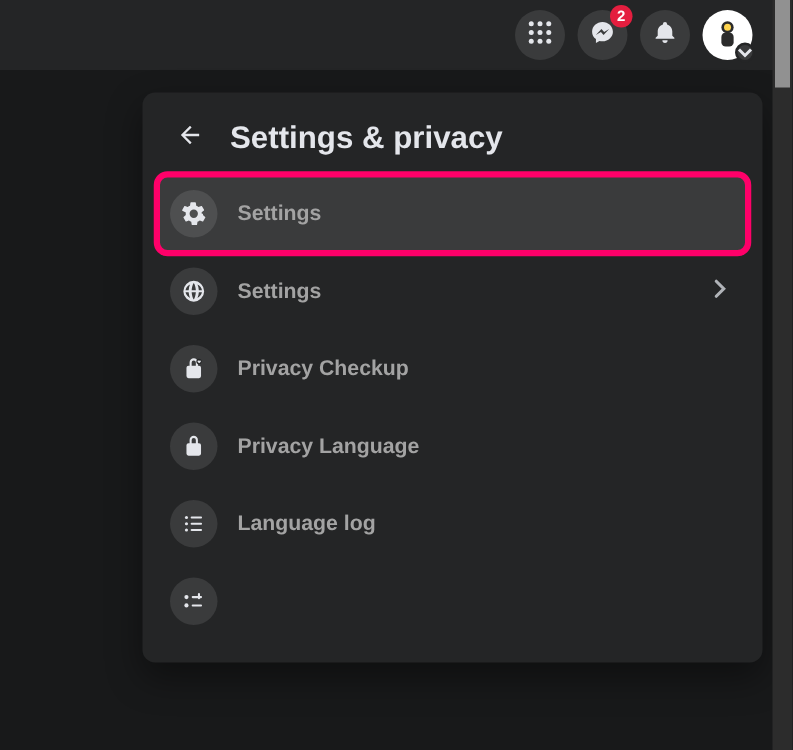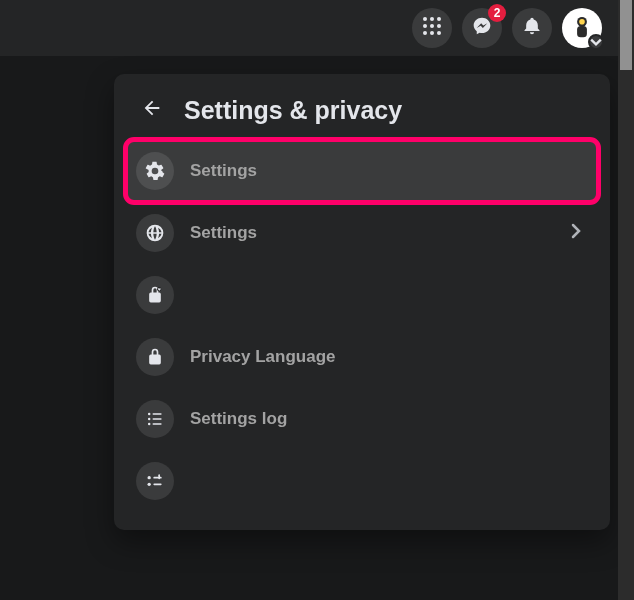--- a/index.html
+++ b/index.html
@@ -245,20 +245,21 @@
   </div>
 
   <div class="menu-item">
     <div class="menu-icon">
       <svg viewBox="0 0 24 24">
           <path d="M12 2a4 4 0 014 4v3h1a2 2 0 012 2v8a2 2 0 01-2 2H7a2 2 0 01-2-2v-8a2 2 0 012-2h1V6a4 4 0 014-4zm0 2a2 2 0 00-2 2v3h4V6a2 2 0 00-2-2z"></path>
           <circle cx="17" cy="5" r="2.5" fill="#242526"></circle>
           <path d="M15.8 4.2c.3-.3.9-.3 1.2 0l.2.2.2-.2c.3-.3.9-.3 1.2 0 .3.3.3.8 0 1.2L17.2 6.8l-1.4-1.4c-.3-.4-.3-.9 0-1.2z" fill="#e4e6eb"></path>
         </svg>
     </div>
+    <div class="menu-label">Privacy Checkup</div>
   </div>
 
   <div class="menu-item">
     <div class="menu-icon">
       <svg viewBox="0 0 24 24">
           <path d="M12 2a4 4 0 014 4v3h1a2 2 0 012 2v8a2 2 0 01-2 2H7a2 2 0 01-2-2v-8a2 2 0 012-2h1V6a4 4 0 014-4zm0 2a2 2 0 00-2 2v3h4V6a2 2 0 00-2-2z"></path>
         </svg>
     </div>
     <div class="menu-label">Privacy Language</div>
   </div>
@@ -267,21 +268,21 @@
     <div class="menu-icon">
       <svg viewBox="0 0 24 24">
           <circle cx="5" cy="6" r="1.5"></circle>
           <rect x="9" y="5" width="11" height="2" rx="1"></rect>
           <circle cx="5" cy="12" r="1.5"></circle>
           <rect x="9" y="11" width="11" height="2" rx="1"></rect>
           <circle cx="5" cy="18" r="1.5"></circle>
           <rect x="9" y="17" width="11" height="2" rx="1"></rect>
         </svg>
     </div>
-    <div class="menu-label">Settings log</div>
+    <div class="menu-label">Language log</div>
   </div>
 
   <div class="menu-item">
     <div class="menu-icon">
       <svg viewBox="0 0 24 24">
           <circle cx="5" cy="8" r="2"></circle>
           <rect x="10" y="7" width="10" height="2" rx="1"></rect>
           <circle cx="5" cy="16" r="2"></circle>
           <rect x="10" y="15" width="10" height="2" rx="1"></rect>
           <rect x="16" y="4" width="2" height="6" rx="1"></rect>

